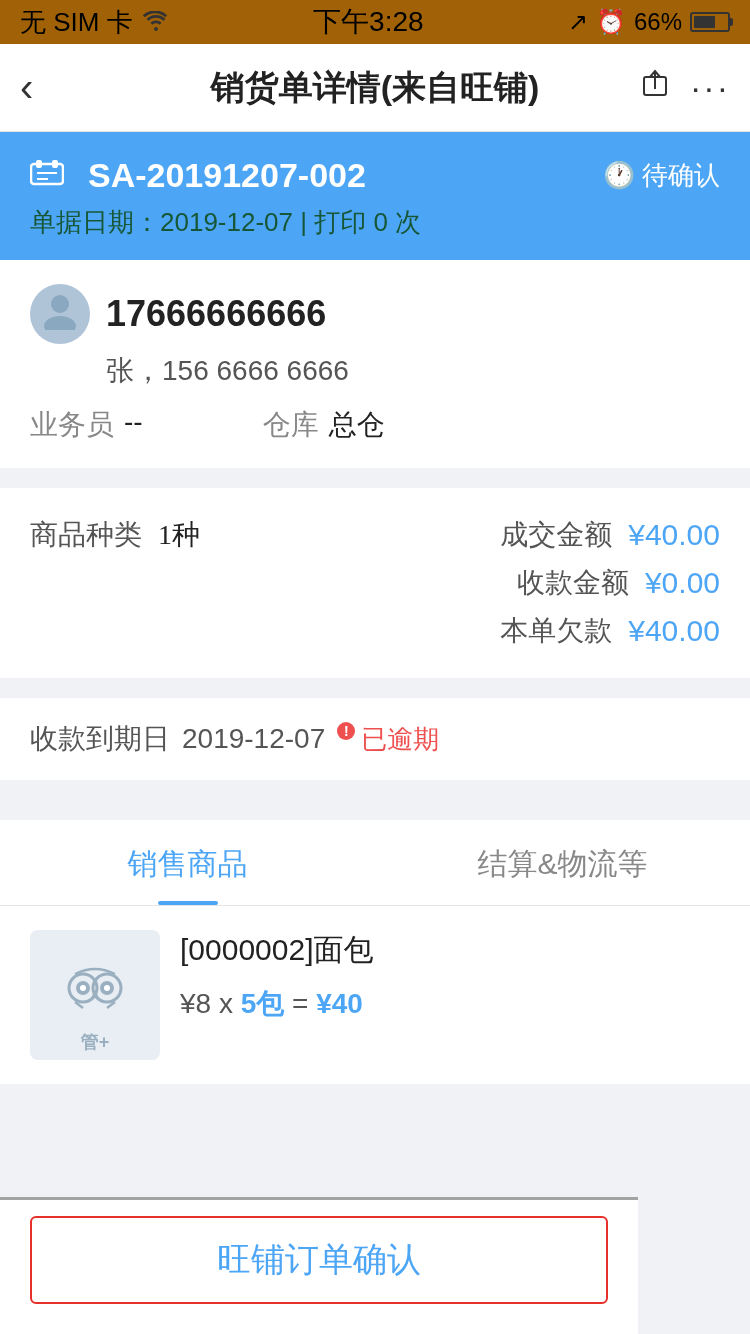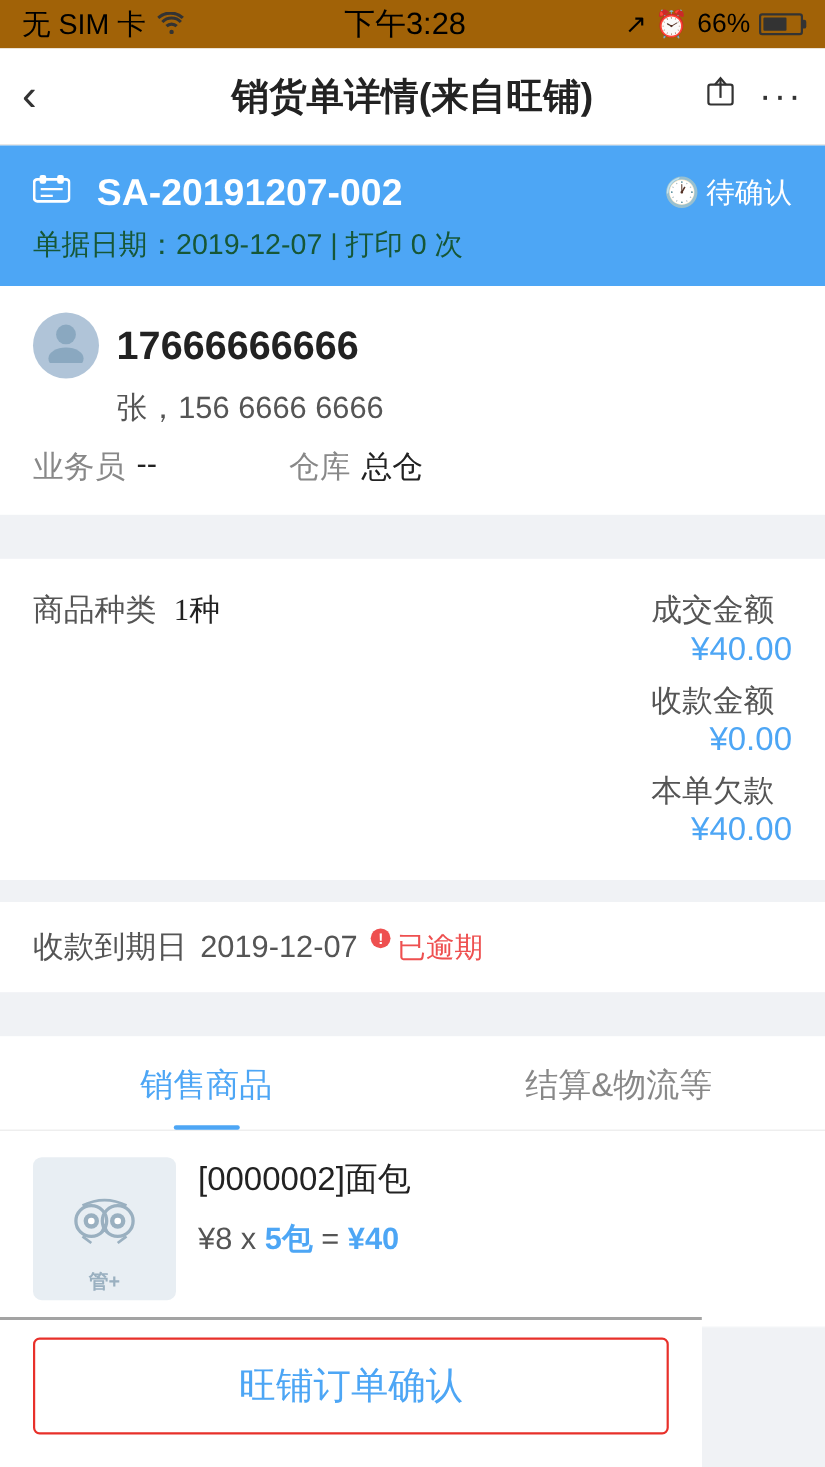--- a/index.html
+++ b/index.html
@@ -66,21 +66,20 @@
       display: flex; justify-content: space-between; align-items: center; margin-bottom: 10px;
     }
     .order-id { font-size: 34px; font-weight: 700; color: #fff; display: flex; align-items: center; gap: 24px; }
     .order-status { font-size: 26px; color: #fff; display: flex; align-items: center; gap: 6px; }
     .order-date { font-size: 26px; color: #14532d; opacity: 0.95; }
 
     
     .customer-section {
       background: #fff;
       padding: 24px 30px;
-      margin-bottom: 20px;
     }
     .customer-top { display: flex; align-items: center; gap: 16px; margin-bottom: 8px; }
     .avatar {
       width: 60px; height: 60px; border-radius: 50%; background: #b0c4d8;
       display: flex; align-items: center; justify-content: center; flex-shrink: 0;
     }
     .avatar-icon { font-size: 32px; color: #6a8fa8; }
     .customer-phone { font-size: 36px; font-weight: 600; color: #222; }
     .customer-name { font-size: 28px; color: #555; margin-bottom: 16px; padding-left: 76px; }
     .customer-meta { display: flex; gap: 60px; font-size: 28px; color: #555; padding-left: 0; }
@@ -93,21 +92,21 @@
 
     
     .summary-section {
       background: #fff;
       padding: 28px 30px;
       display: flex;
       gap: 0;
     }
     .summary-left { flex: 1; }
     .summary-right { flex: 1; text-align: right; }
-    .summary-row { display: flex; align-items: flex-end; justify-content: flex-end; margin-bottom: 10px; font-size: 28px; flex-direction: column; }
+    .summary-row { display: flex; align-items: center; justify-content: flex-end; margin-bottom: 10px; font-size: 28px; }
     .summary-row:last-child { margin-bottom: 0; }
     .summary-label { color: #555; margin-right: 16px; }
     .summary-amount-blue { color: #4da6f5; font-size: 30px; font-weight: 500; }
 
     
     .due-date-section {
       background: #fff;
       padding: 22px 30px;
       font-size: 28px;
       color: #555;

